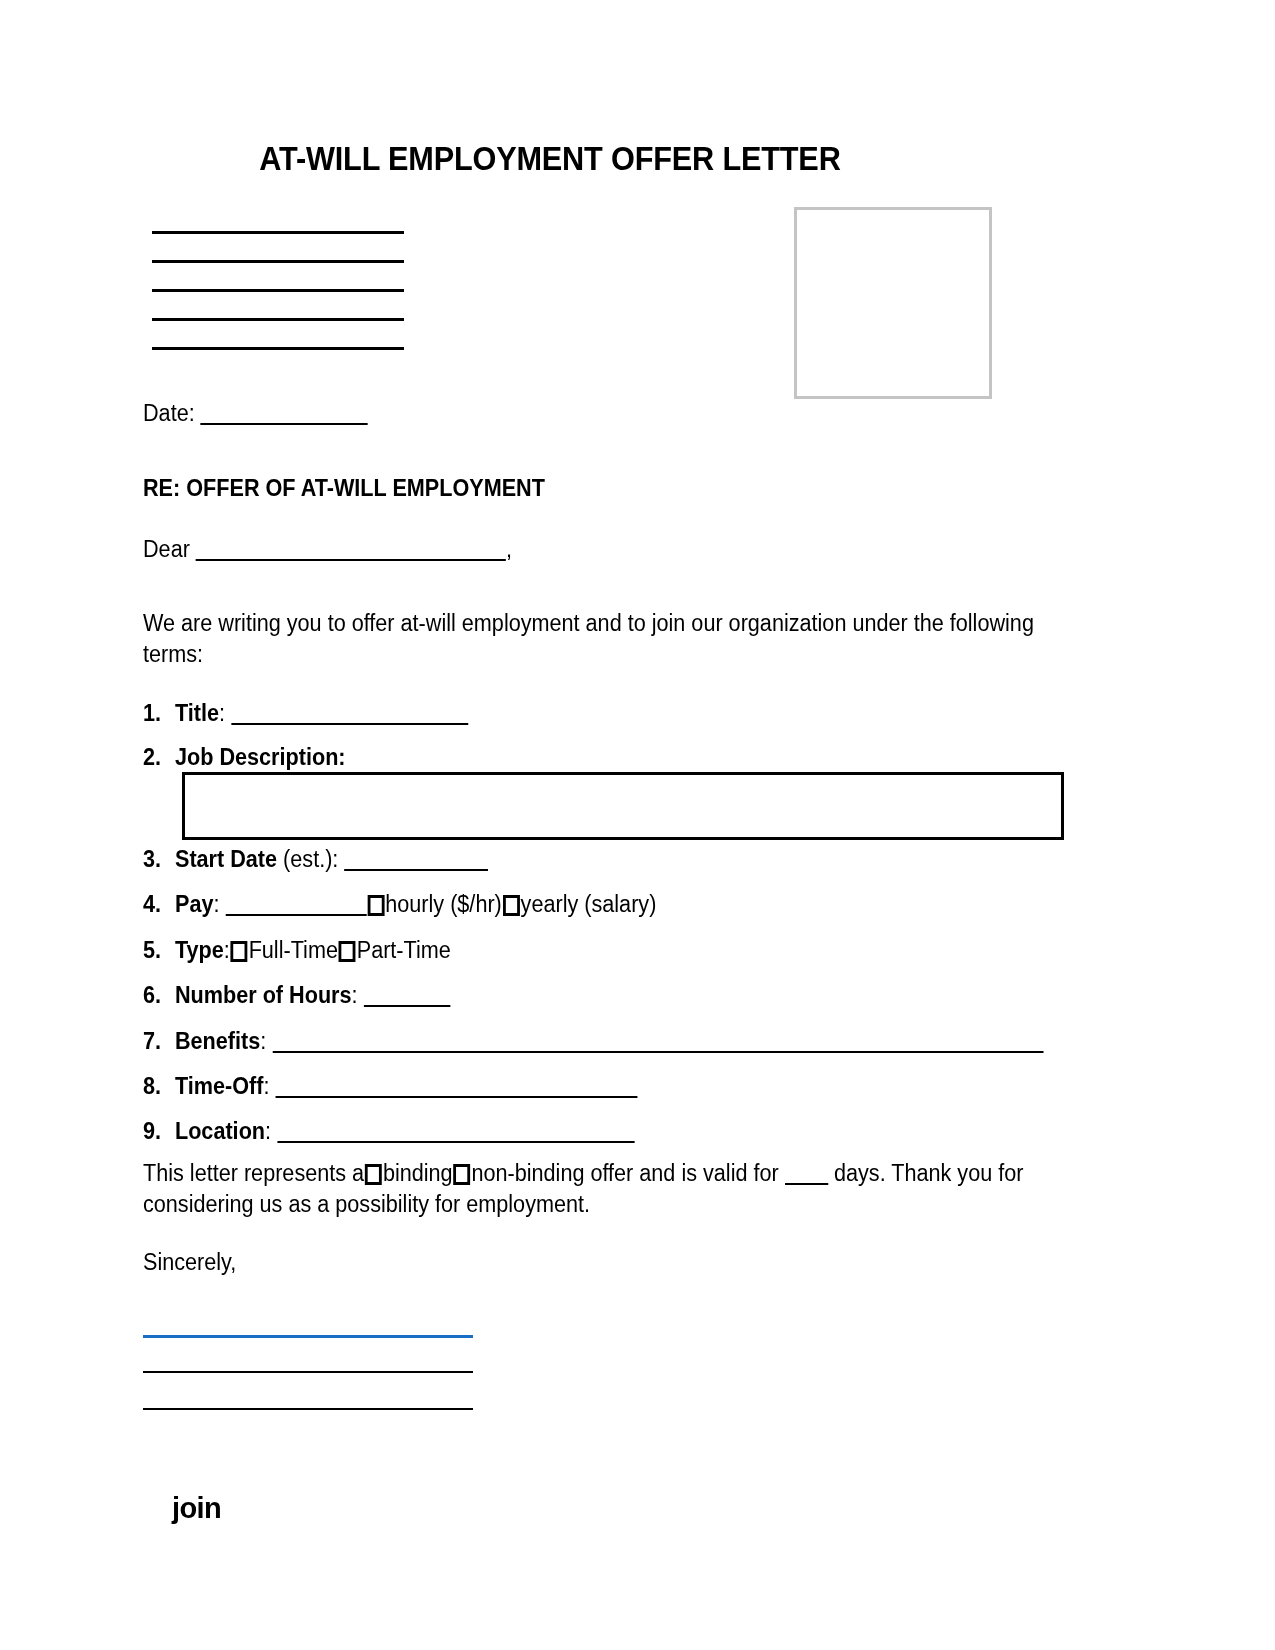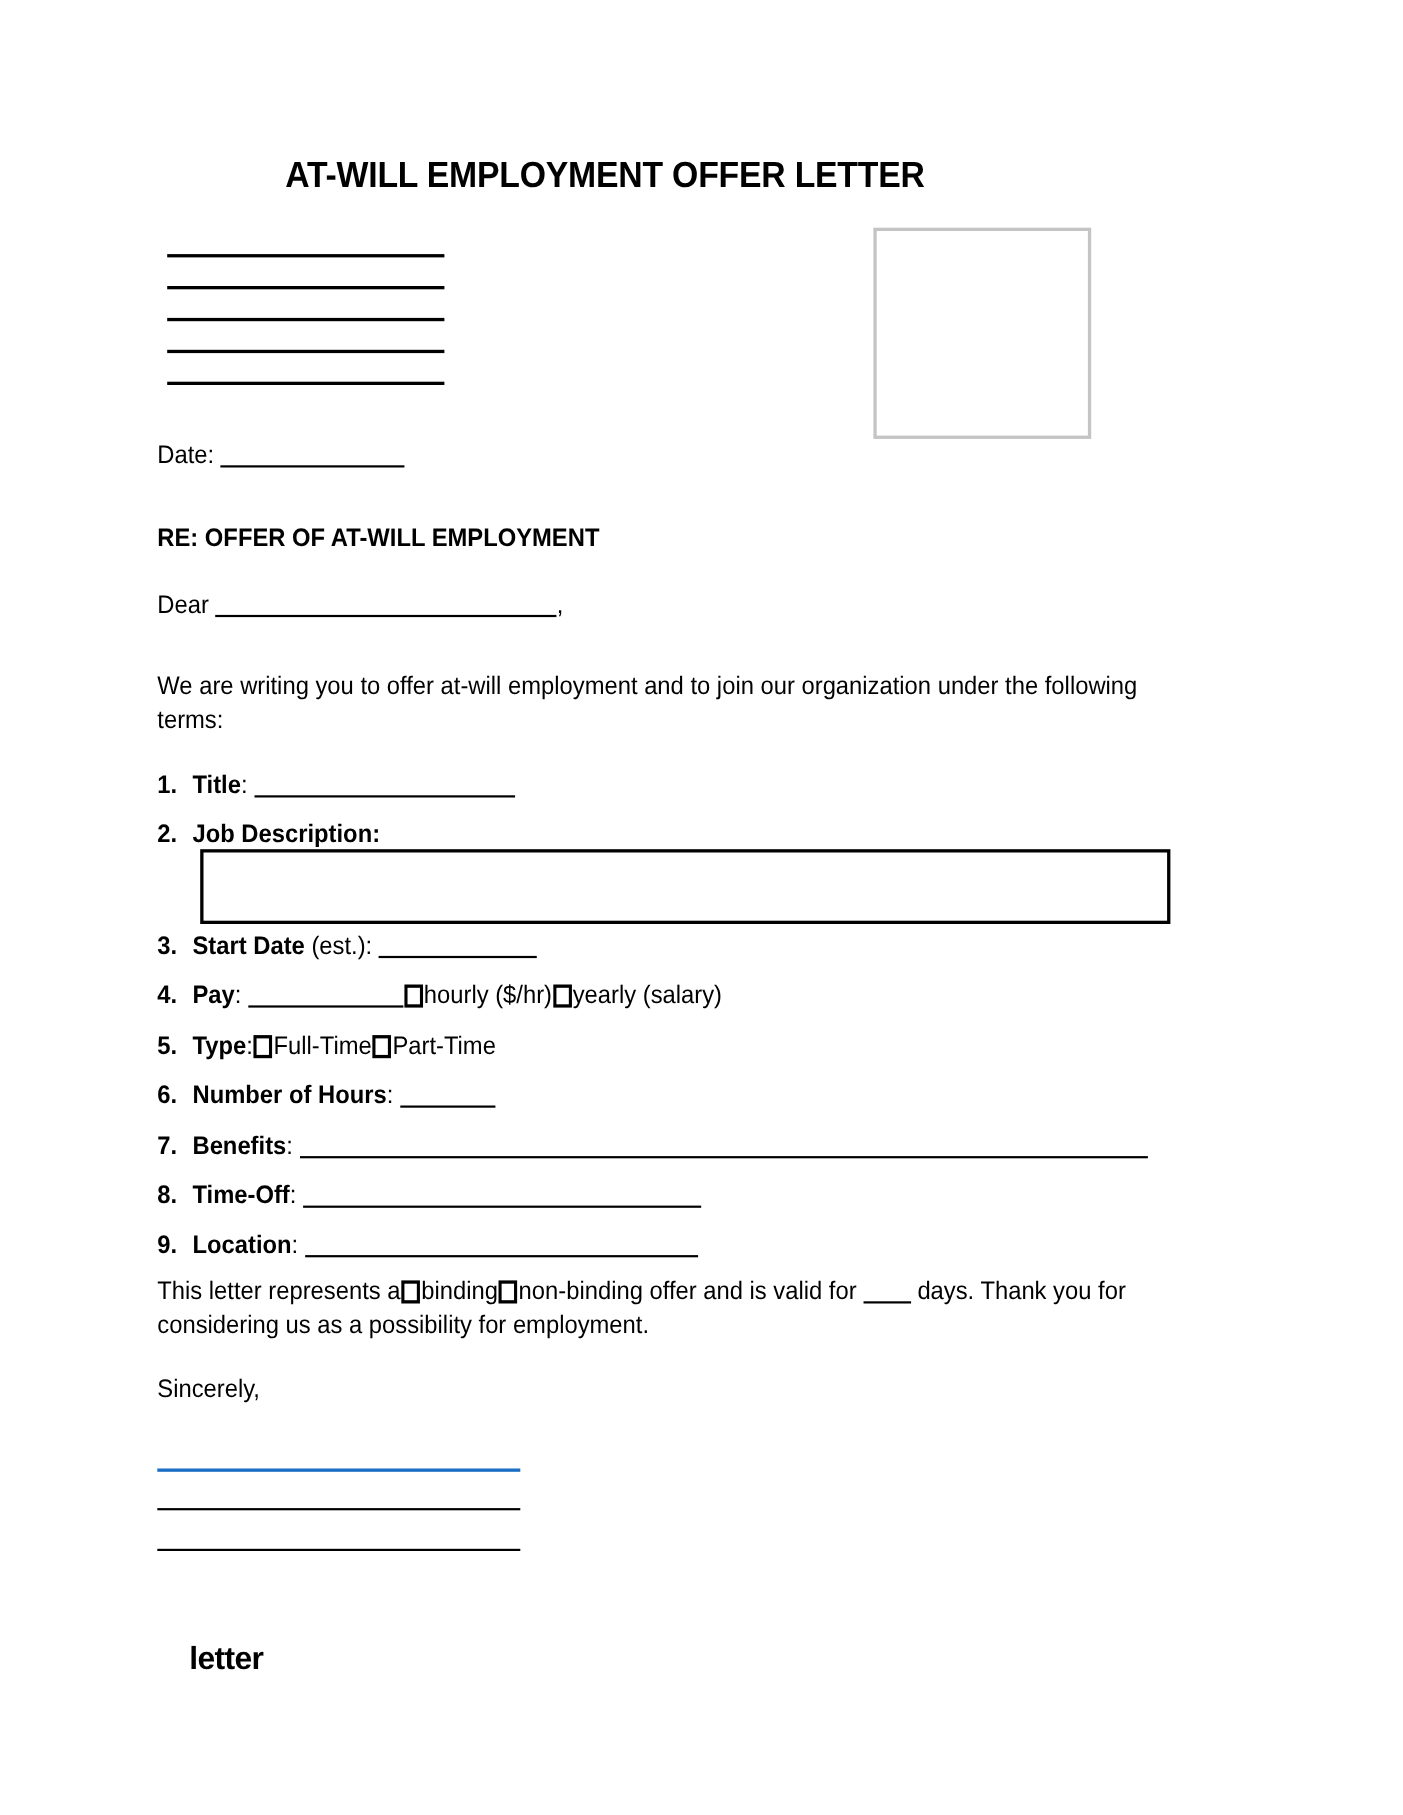--- a/index.html
+++ b/index.html
@@ -221,15 +221,15 @@
   <div class="para" style="top:1158px">
     <span>This letter represents a</span><span class="cbox"></span><span>binding</span><span class="cbox"></span><span>non-binding offer and is valid for </span><span class="blank" style="width:46px"></span><span> days. Thank you for considering us as a possibility for employment.</span>
   </div>
 
   <div class="row" style="top:1249px">Sincerely,</div>
 
   <div class="sig-line blue" style="top:1335px"></div>
   <div class="sig-line black" style="top:1371px"></div>
   <div class="sig-line black" style="top:1408px"></div>
 
-  <div class="esign-logo">letter</div>
+  <div class="esign-logo">join</div>
 
 </div>
 
 </body></html>

